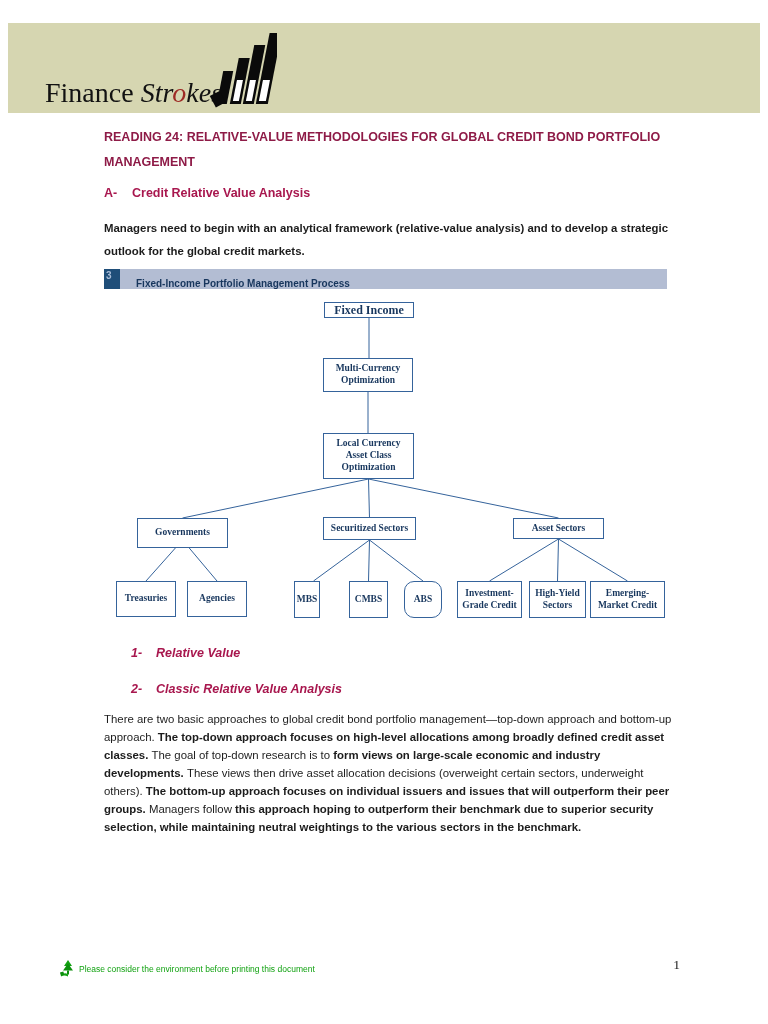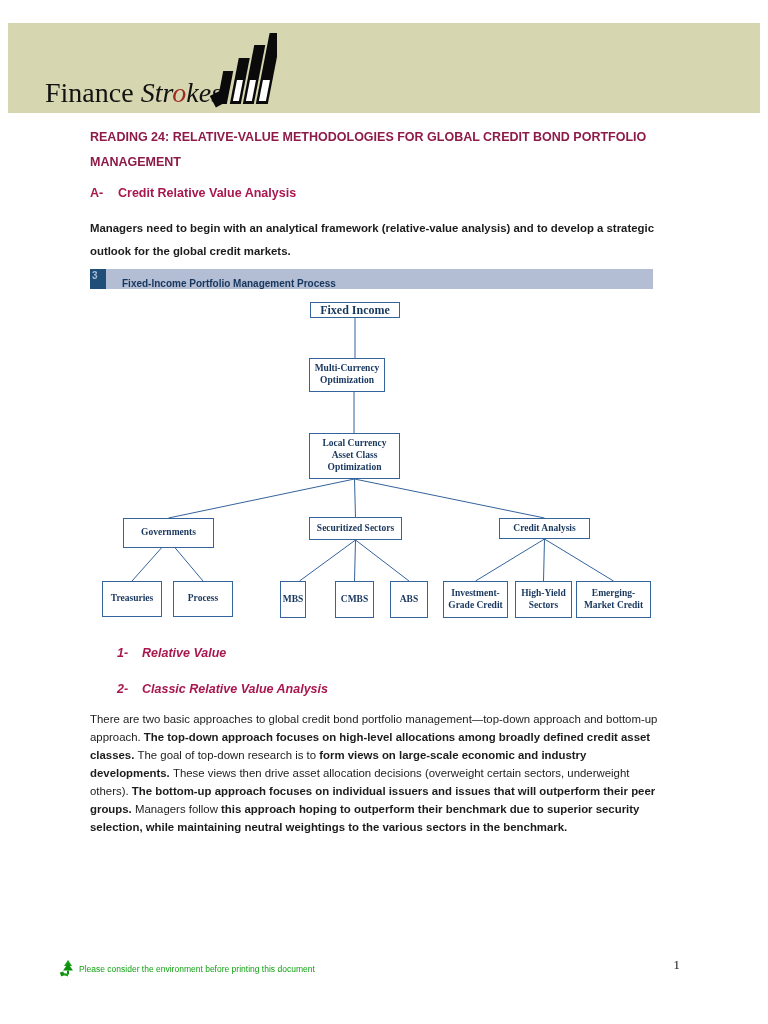--- a/index.html
+++ b/index.html
@@ -6,21 +6,21 @@
   .page{position:relative;width:768px;height:1024px;background:#fff;overflow:hidden;
         font-family:"Liberation Sans",sans-serif;color:var(--body-ink,#1c1c1c);}
   
   .band{position:absolute;left:8px;top:23px;width:752px;height:90px;background:var(--band-beige,#d6d6b1);}
   .logo{position:absolute;left:37px;bottom:6px;font-family:"Liberation Serif",serif;
         font-size:28px;color:#121212;white-space:nowrap;line-height:1;}
   .logo .script{font-style:italic;}
   .logo .red-o{color:var(--logo-red,#9e2b25);font-style:italic;}
   .logo-bars{position:absolute;left:197px;top:8px;}
   
-  .content{position:absolute;left:90px;top:113px;width:578px;}
+  .content{position:absolute;left:104px;top:113px;width:578px;}
   .doc-title{margin:12px 0 0 0;font-size:12.5px;font-weight:700;line-height:25px;
              color:var(--title-maroon,#8e1b47);}
   .section-head{margin:10px 0 0 0;display:flex;font-size:12.5px;font-weight:700;
                 color:var(--heading-crimson,#a8174e);line-height:16px;}
   .section-head .lbl{width:28px;flex:0 0 auto;}
   .sub-head{margin:14px 0 0 27px;display:flex;font-size:12.5px;font-weight:700;font-style:italic;
             color:var(--heading-crimson,#a8174e);line-height:16px;}
   .sub-head .lbl{width:25px;flex:0 0 auto;}
   p.body{margin:16px 0 0 0;font-size:11.4px;line-height:23px;}
   p.body.tight{line-height:18px;margin-top:13px;}
@@ -33,30 +33,30 @@
            color:#a9bcd7;font-size:10px;font-weight:700;display:flex;align-items:flex-start;justify-content:flex-start;
            padding:1px 0 0 2px;box-sizing:border-box;}
   .fig-caption{position:absolute;left:32px;top:0;height:28px;display:flex;align-items:center;
                font-size:10px;font-weight:700;color:var(--diagram-navy,#17365d);}
   .fig-lines{position:absolute;left:0;top:0;}
   .node{position:absolute;background:#fff;border:1px solid var(--diagram-border-blue,#35639b);
         box-sizing:border-box;display:flex;align-items:center;justify-content:center;text-align:center;
         font-family:"Liberation Serif",serif;font-weight:700;color:var(--diagram-navy,#17365d);
         font-size:9.5px;line-height:1.25;padding:1px 2px;}
   .n-fixed{left:220px;top:33px;width:90px;height:16px;font-size:12px;}
-  .n-multi{left:219px;top:89px;width:76px;height:34px;}
+  .n-multi{left:219px;top:89px;width:90px;height:34px;}
   .n-local{left:219px;top:164px;width:91px;height:46px;}
   .n-gov{left:33px;top:249px;width:91px;height:30px;}
   .n-sec{left:219px;top:248px;width:93px;height:23px;}
   .n-credit{left:409px;top:249px;width:91px;height:21px;}
   .n-treas{left:12px;top:312px;width:60px;height:36px;}
   .n-agen{left:83px;top:312px;width:60px;height:36px;}
   .n-mbs{left:190px;top:312px;width:26px;height:37px;}
   .n-cmbs{left:245px;top:312px;width:39px;height:37px;}
-  .n-abs{left:300px;top:312px;width:38px;height:37px;}
+  .n-abs{left:300px;top:312px;width:38px;height:37px;border-radius:10px;}
   .n-ig{left:353px;top:312px;width:65px;height:37px;}
   .n-hy{left:425px;top:312px;width:57px;height:37px;}
   .n-em{left:486px;top:312px;width:75px;height:37px;}
   
   .footer-eco{position:absolute;left:60px;top:960px;display:flex;align-items:center;gap:4px;}
   .footer-eco .txt{font-size:8.5px;color:var(--eco-green,#12a212);}
   .page-num{position:absolute;right:88px;top:957px;font-family:"Liberation Serif",serif;
             font-size:13.5px;color:#222;}
 </style>
 </head>
@@ -116,23 +116,23 @@
           <line x1="454.5" y1="270" x2="453.5" y2="312"></line>
           <line x1="454.5" y1="270" x2="523.5" y2="312"></line>
         </g>
       </svg>
 
       <div class="node n-fixed">Fixed Income</div>
       <div class="node n-multi">Multi-Currency Optimization</div>
       <div class="node n-local">Local Currency Asset Class Optimization</div>
       <div class="node n-gov">Governments</div>
       <div class="node n-sec">Securitized Sectors</div>
-      <div class="node n-credit">Credit Analysis</div>
+      <div class="node n-credit">Asset Sectors</div>
       <div class="node n-treas">Treasuries</div>
-      <div class="node n-agen">Process</div>
+      <div class="node n-agen">Agencies</div>
       <div class="node n-mbs">MBS</div>
       <div class="node n-cmbs">CMBS</div>
       <div class="node n-abs">ABS</div>
       <div class="node n-ig">Investment-Grade Credit</div>
       <div class="node n-hy">High-Yield Sectors</div>
       <div class="node n-em">Emerging-Market Credit</div>
     </div>
 
     <div class="sub-head">
       <span class="lbl">1-</span>

